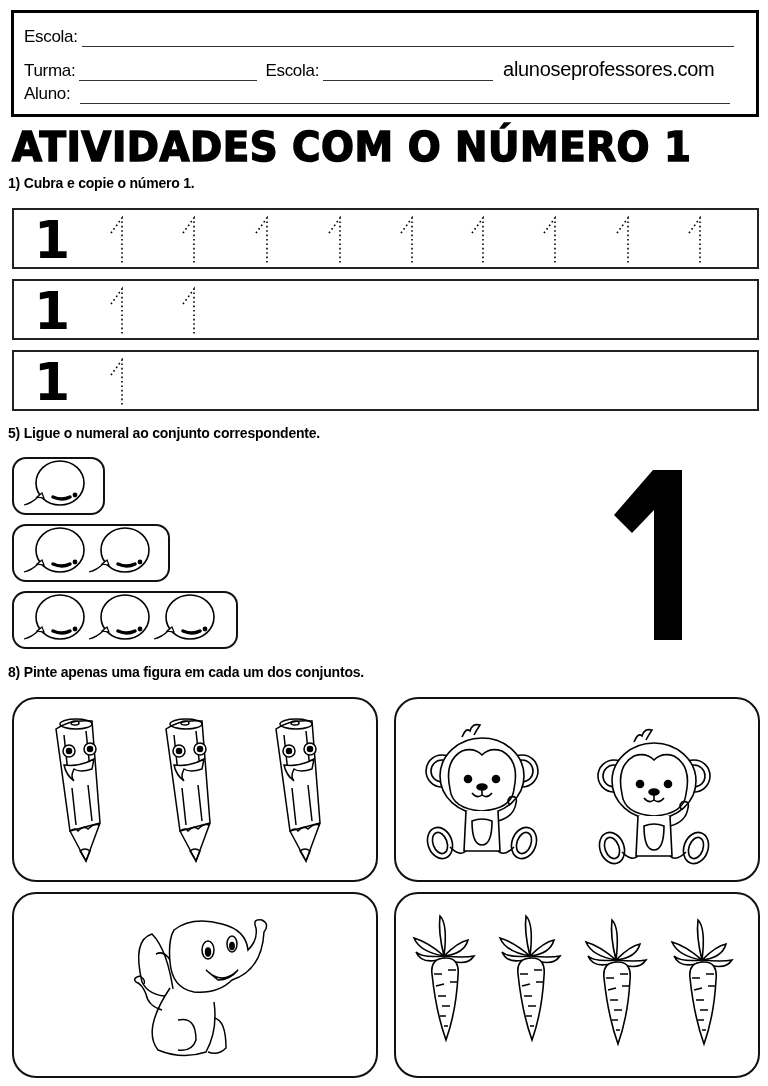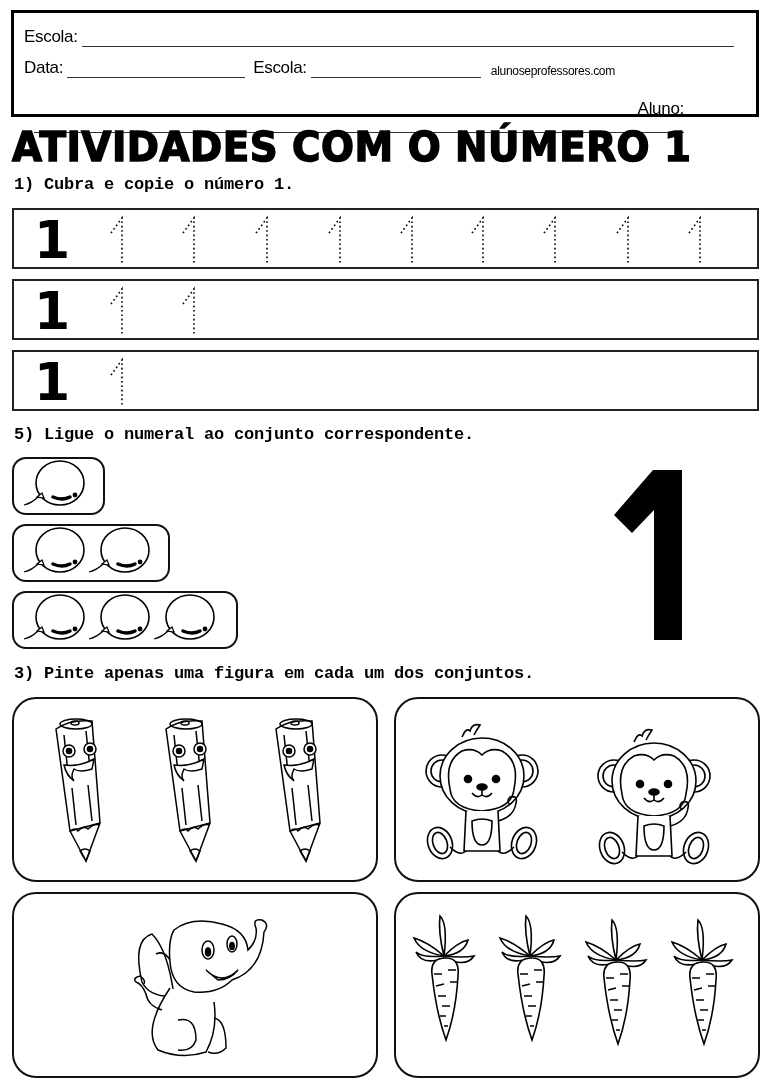--- a/index.html
+++ b/index.html
@@ -6,26 +6,26 @@
   html, body { width: 768px; height: 1086px; background: #ffffff; overflow: hidden; }
   body { position: relative; font-family: "DejaVu Sans", sans-serif; color: #000; }
 
   
   .header-box { position: absolute; left: 11px; top: 10px; width: 748px; height: 107px; border: 3px solid #000; padding-left: 8px; }
   .hrow { position: absolute; left: 10px; display: flex; align-items: flex-end; font-family: "Liberation Sans", sans-serif; font-size: 17px; letter-spacing: -0.3px; }
   .hrow .lbl { white-space: nowrap; }
   .hrow .line { border-bottom: 1.5px solid #333; height: 14px; margin-left: 4px; }
   .row-escola { top: 14px; }
   .row-data { top: 45px; }
-  .row-aluno { top: 86px; flex-direction: column; }
-  .site { font-family: "Liberation Sans", sans-serif; font-size: 12px; margin-left: 10px; letter-spacing: -0.3px; }
+  .row-aluno { top: 71px; }
+  .site { font-family: "Liberation Sans", sans-serif; font-size: 20px; margin-left: 10px; letter-spacing: -0.3px; }
 
   .title { position: absolute; left: 12px; top: 126px; width: 748px; font-family: "DejaVu Sans", sans-serif; font-weight: 900; font-size: 40px; letter-spacing: 0.5px; line-height: 42px; white-space: nowrap; -webkit-text-stroke: 1.5px #000; transform: scaleX(0.97); transform-origin: left; }
 
-  .section-label { position: absolute; left: 14px; font-family: Liberation Mono, monospace; font-weight: bold; font-size: 17px; letter-spacing: -0.2px; white-space: nowrap; }
+  .section-label { position: absolute; left: 8px; font-family: Liberation Sans, sans-serif; font-weight: bold; font-size: 14px; letter-spacing: -0.2px; white-space: nowrap; }
   .s1 { top: 175px; }
   .s2 { top: 425px; }
   .s3 { top: 664px; }
 
   
   .trace-box { position: absolute; left: 12px; width: 747px; height: 61px; border: 2.5px solid #222; }
   .trace-box .solid1 { position: absolute; left: 20px; top: 4px; font-family: "DejaVu Sans", sans-serif; font-weight: bold; font-size: 52px; line-height: 52px; }
   .dotted1 { position: absolute; top: 5px; width: 20px; height: 50px; }
   .tb1 { top: 208px; }
   .tb2 { top: 279px; }
@@ -49,21 +49,21 @@
 </style>
 </head>
 <body>
 
 <div class="header-box">
   <div class="hrow row-escola">
     <span class="lbl">Escola:</span>
     <span class="line" style="width:652px"></span>
   </div>
   <div class="hrow row-data">
-    <span class="lbl">Data:</span>
+    <span class="lbl">Turma:</span>
     <span class="line" style="width:178px"></span>
     <span class="lbl" style="margin-left:8px">Escola:</span>
     <span class="line" style="width:170px"></span>
     <span class="site">alunoseprofessores.com</span>
   </div>
   <div class="hrow row-aluno">
     <span class="lbl">Aluno:</span>
     <span class="line" style="width:650px;margin-left:10px"></span>
   </div>
 </div>
@@ -156,21 +156,21 @@
     </svg>
   <svg class="balloon" viewBox="0 0 66 54">
       <use href="#balloon-shape"></use>
     </svg>
 </div>
 
 <svg class="big-one" viewBox="0 0 90 190">
   <path d="M41 12 L70 12 L70 182 L42 182 L42 52 L20 75 L2 57 Z" fill="#000"></path>
 </svg>
 
-<div class="section-label s3">3) Pinte apenas uma figura em cada um dos conjuntos.</div>
+<div class="section-label s3">8) Pinte apenas uma figura em cada um dos conjuntos.</div>
 
 <svg width="0" height="0" style="position:absolute">
   <defs>
     <g id="pencil-shape" fill="none" stroke="#000" stroke-width="1.5">
       <path d="M6 16 Q20 6 42 8 L50 110 L20 118 Z" fill="#fff"></path>
       <ellipse cx="26" cy="11" rx="16" ry="5"></ellipse>
       <ellipse cx="25" cy="10" rx="4" ry="2"></ellipse>
       <path d="M14 22 L18 60 M36 18 L40 56"></path>
       <path d="M22 75 L26 112 M38 72 L42 108"></path>
       <circle cx="19" cy="38" r="6" fill="#fff"></circle>

